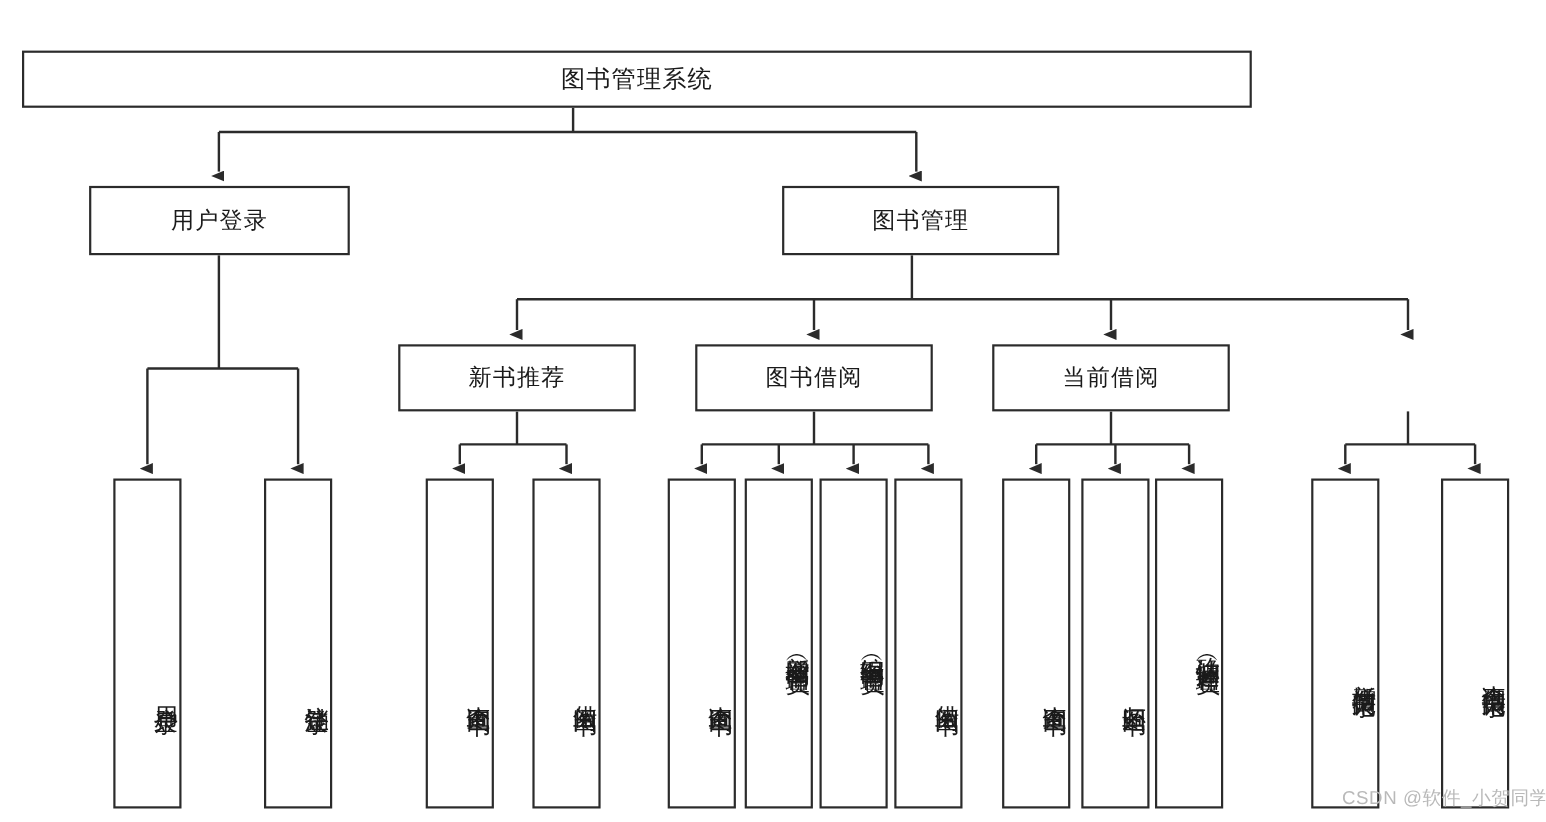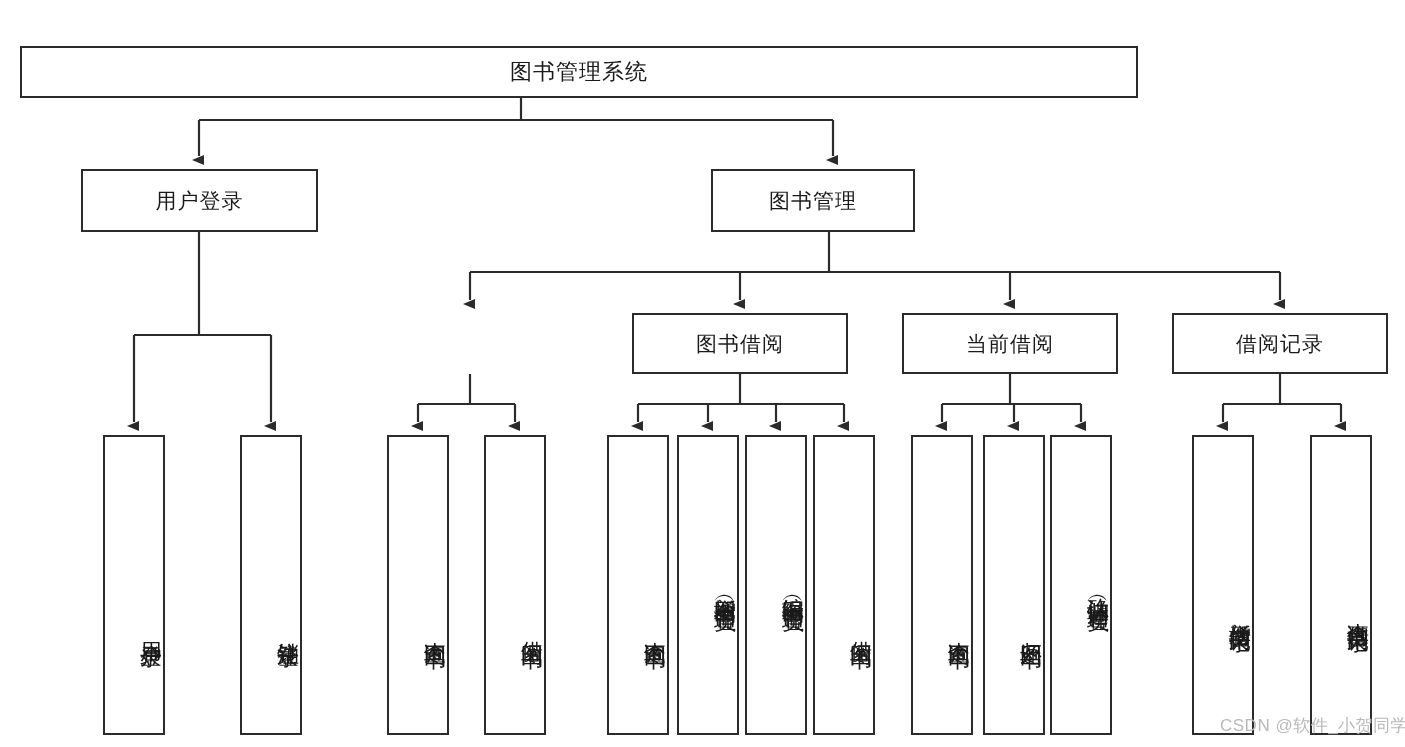--- a/index.html
+++ b/index.html
@@ -124,32 +124,32 @@
     </g>
   </svg>
 
   <div class="node horiz root" style="left:20px; top:14px; width:1118px; height:52px;margin-top:32px;">
     <span>图书管理系统</span>
   </div>
 
   <div class="node horiz" style="left:81px; top:169px; width:237px; height:63px;">
     <span>用户登录</span>
   </div>
-  <div class="node horiz" style="left:711px; top:169px; width:204px; height:63px;">
+  <div class="node horiz" style="left:711px; top:169px; width:252px; height:63px;">
     <span>图书管理</span>
   </div>
 
+  <div class="node horiz" style="left:362px; top:313px; width:216px; height:61px;">
+    <span>新书推荐</span>
+  </div>
   <div class="node horiz" style="left:632px; top:313px; width:216px; height:61px;text-align:right;">
     <span>图书借阅</span>
   </div>
   <div class="node horiz" style="left:902px; top:313px; width:216px; height:61px;">
     <span>当前借阅</span>
-  </div>
-  <div class="node horiz" style="left:1172px; top:313px; width:216px; height:61px;">
-    <span>借阅记录</span>
   </div>
 
   <div class="node vert" style="left:103px; top:435px; width:62px; height:300px; padding-top:86px;">
     <span class="vtext">用户登录</span>
   </div>
   <div class="node vert" style="left:240px; top:435px; width:62px; height:300px; padding-top:86px;">
     <span class="vtext">注销登录</span>
   </div>
 
   <div class="node vert" style="left:387px; top:435px; width:62px; height:300px; padding-top:86px;">

